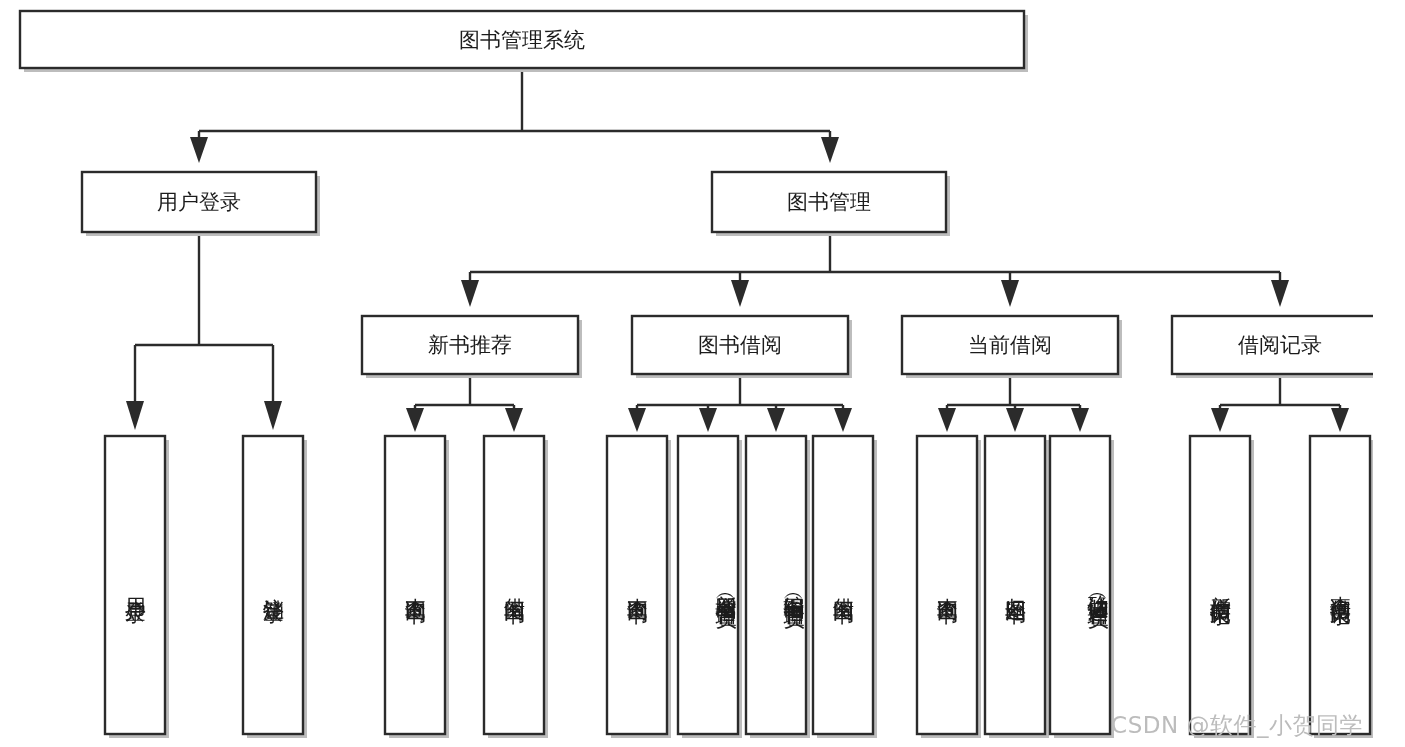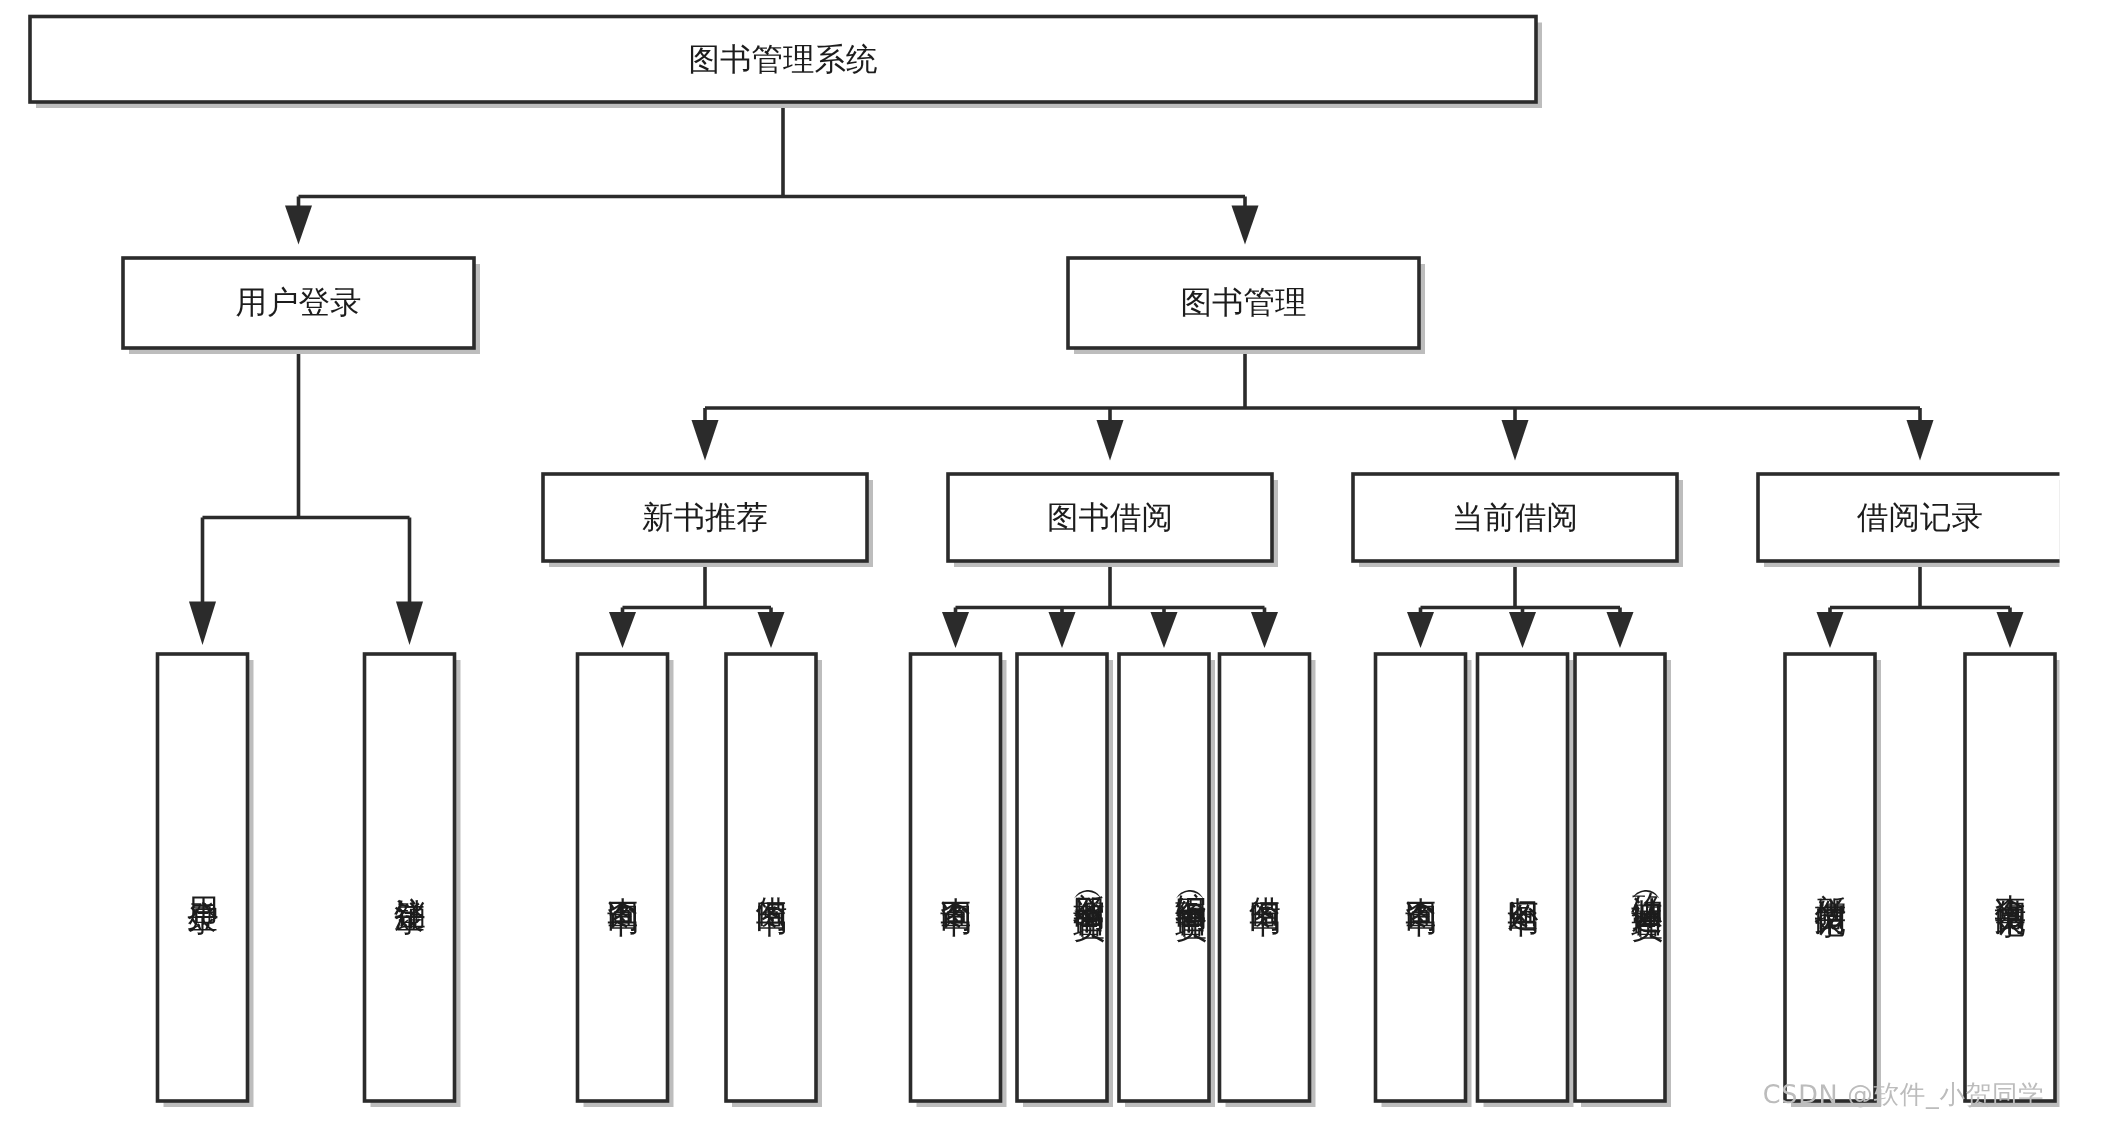--- a/index.html
+++ b/index.html
@@ -64,21 +64,21 @@
     letter-spacing: 2px;
     color: #1c1c1c;
     white-space: nowrap;
     pointer-events: none;
   }
   .watermark {
     position: absolute;
     right: 10px;
     bottom: 6px;
     font-family: "DejaVu Sans", "Liberation Sans", sans-serif;
-    font-size: 17px;
+    font-size: 23px;
     color: #bcbcbc;
     letter-spacing: 0.5px;
     white-space: nowrap;
   }
 </style>
 </head>
 <body>
 
 <div id="diagram-root">
 

